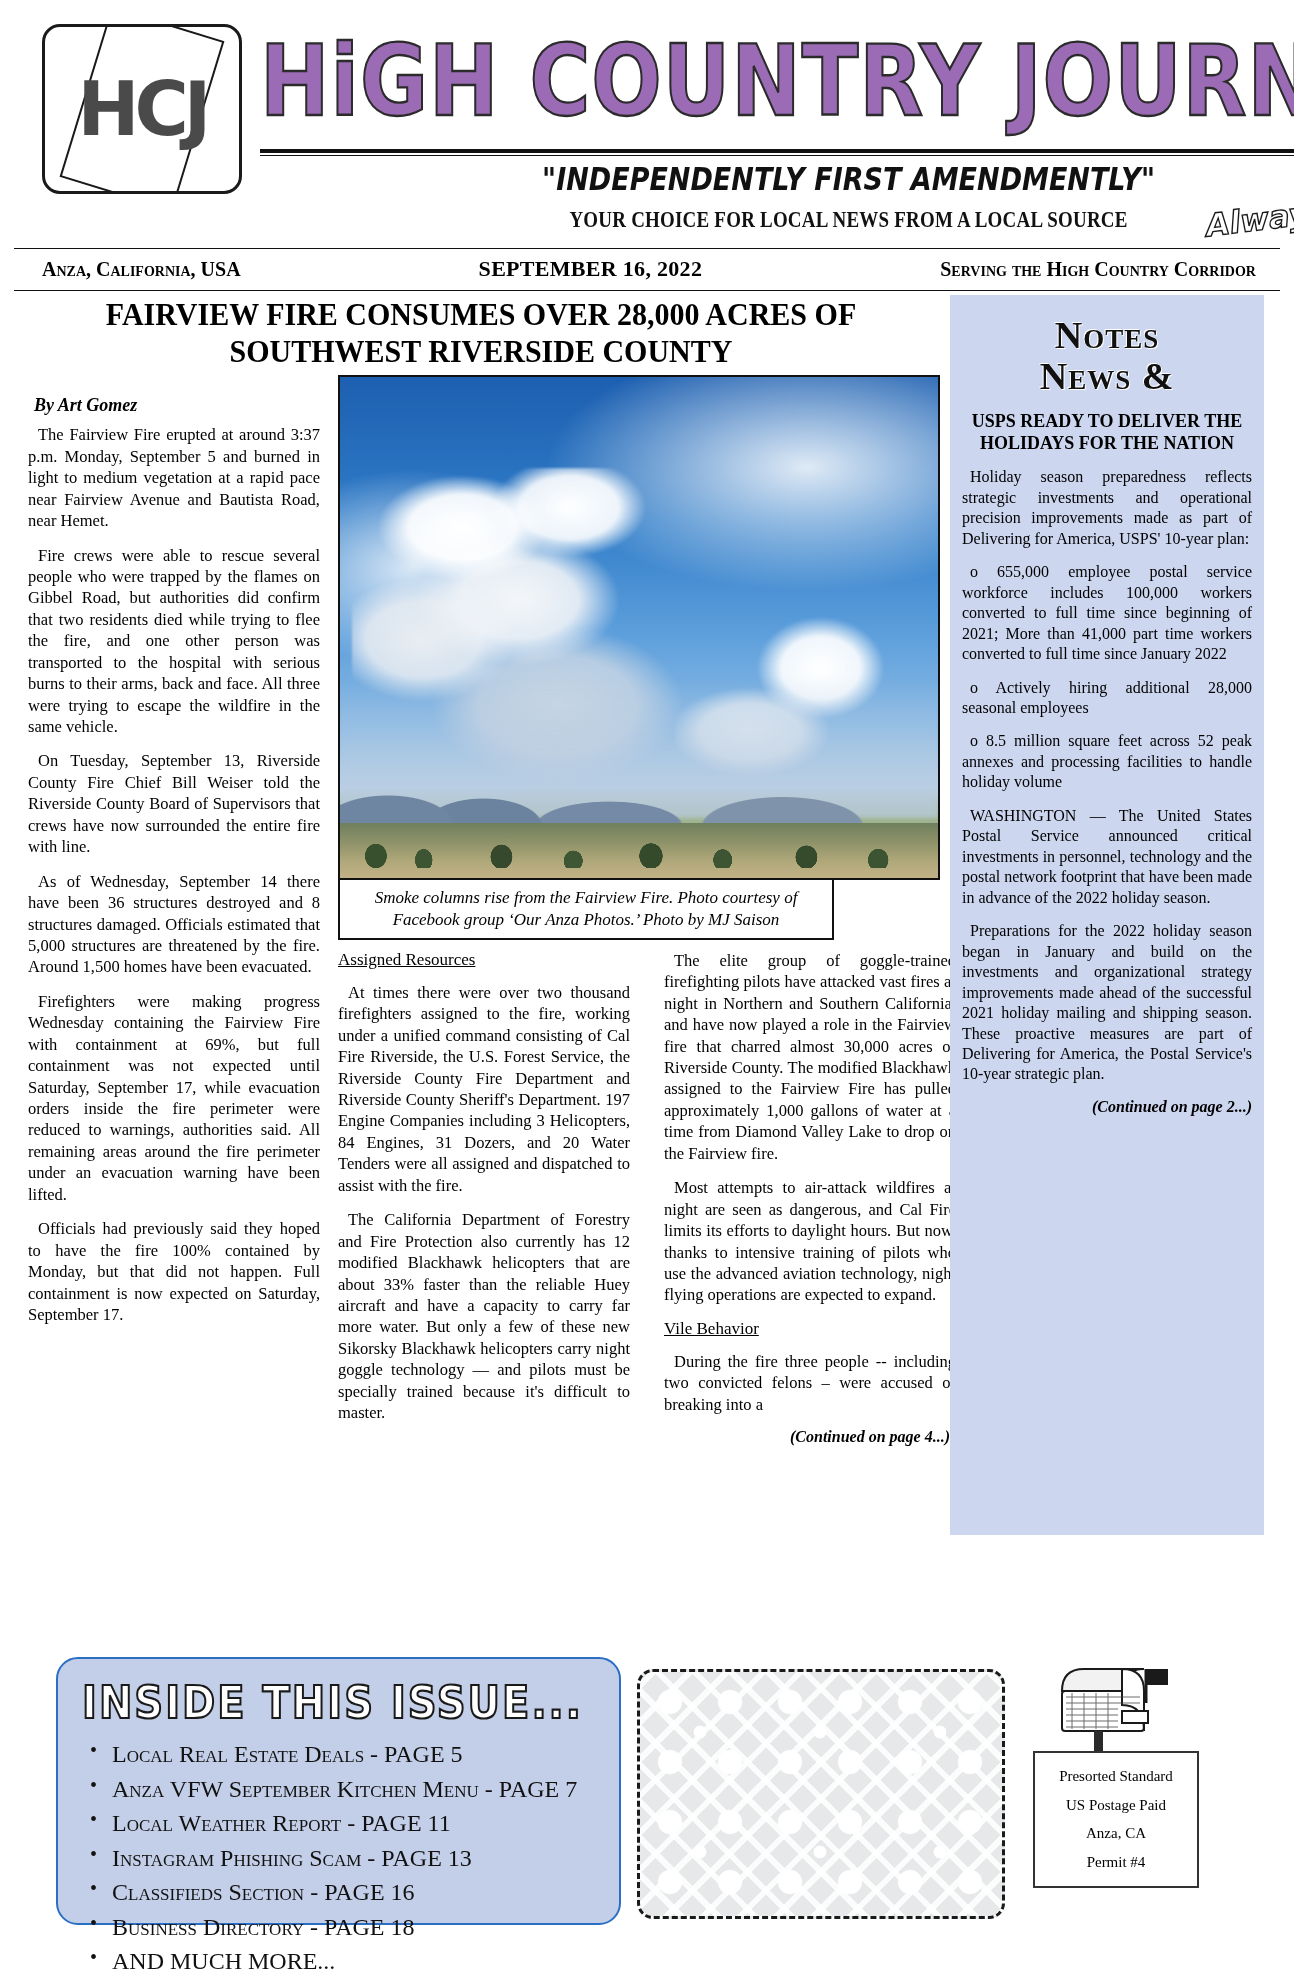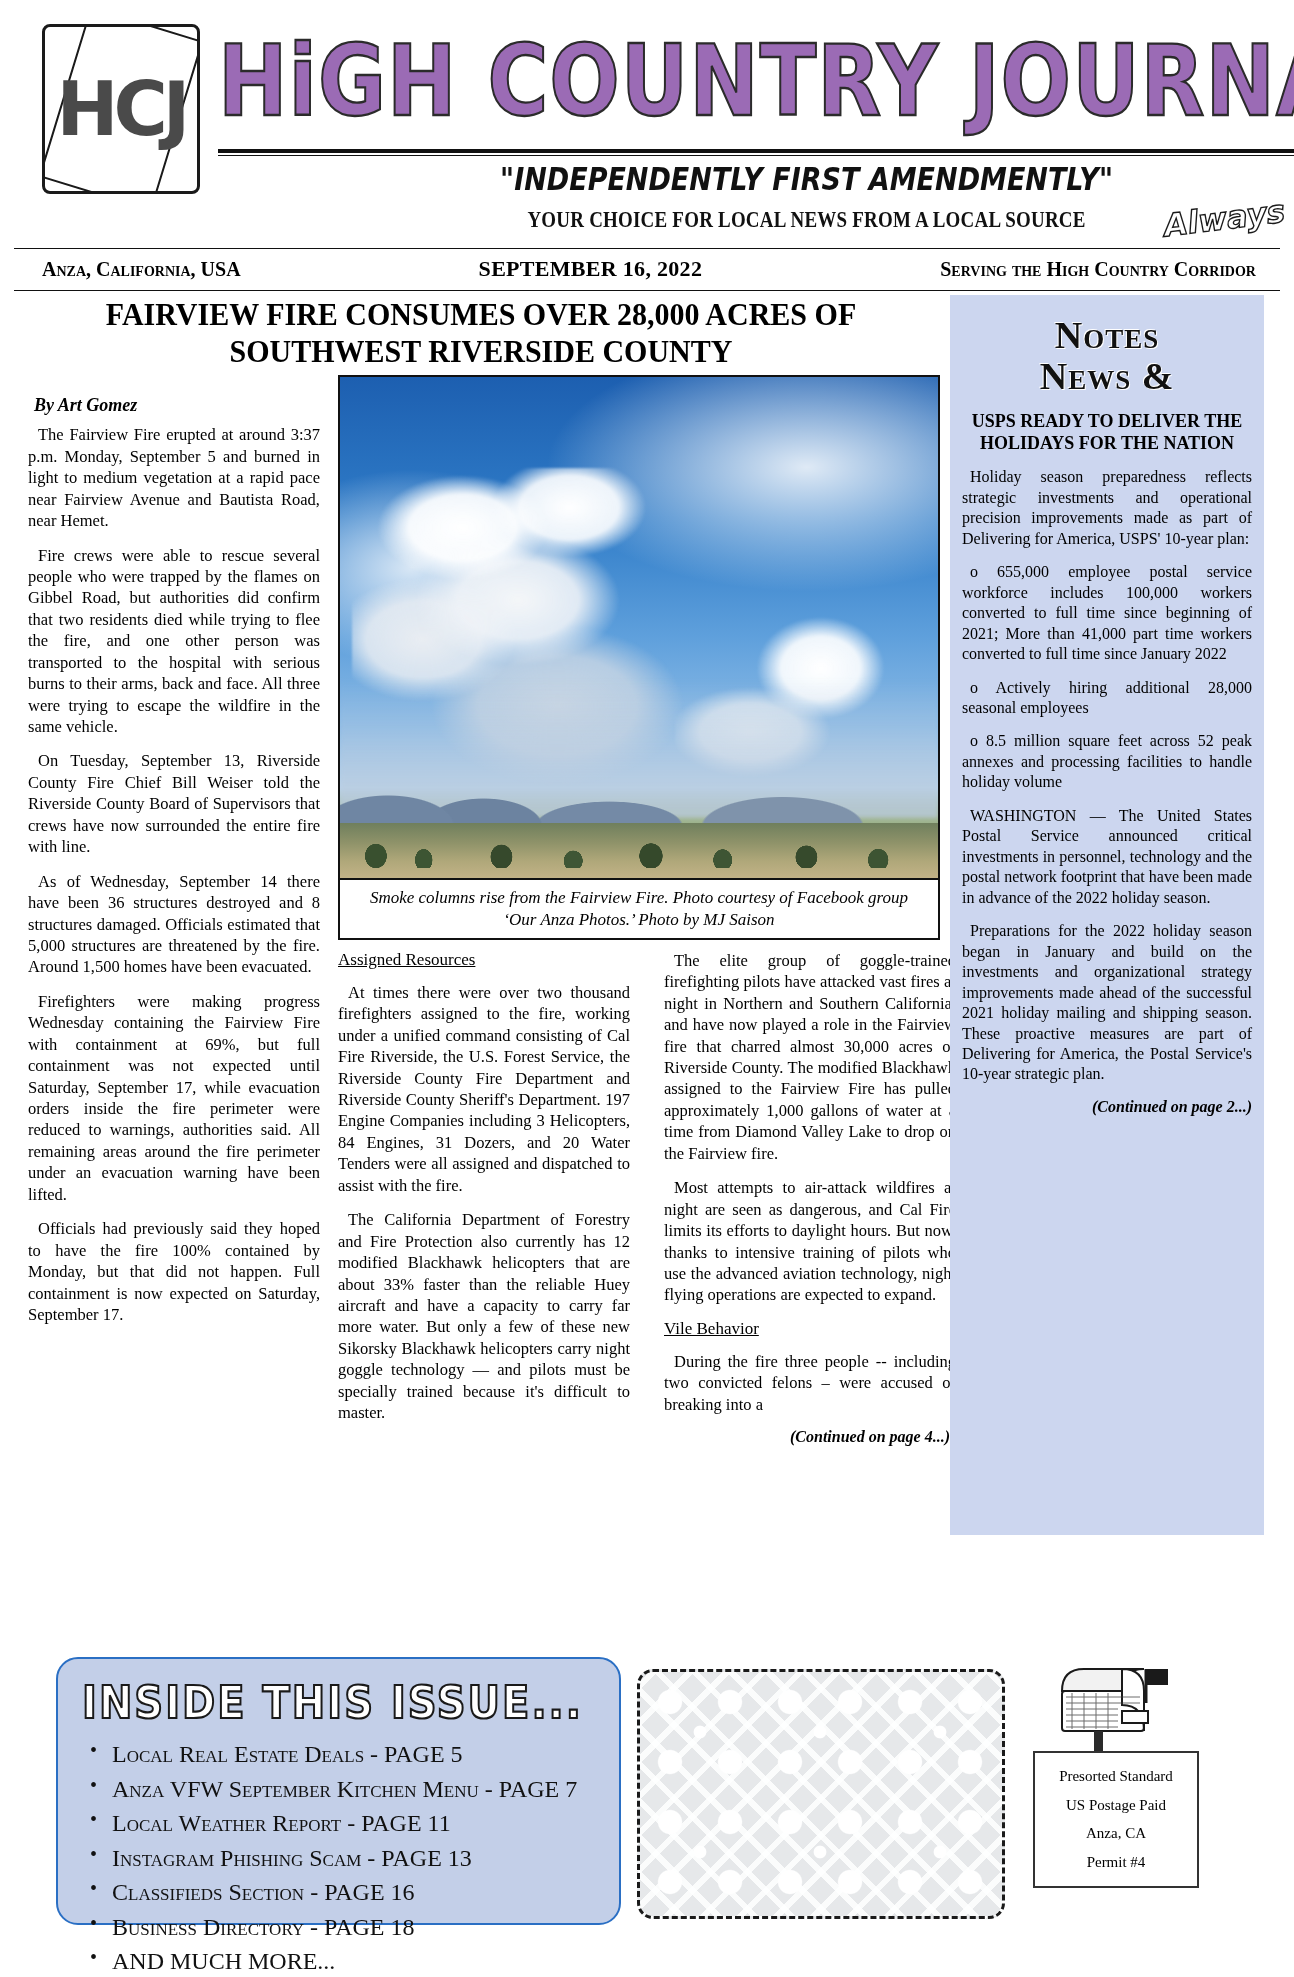--- a/index.html
+++ b/index.html
@@ -11,23 +11,23 @@
     color:#000;
     position:relative;
     overflow:hidden;
   }
 
   
   .masthead { position:relative; padding:18px 14px 0 14px; }
   .masthead-row { display:flex; align-items:flex-start; }
 
   .logo-box {
-    width:158px; height:170px;
+    width:200px; height:170px;
     border:3px solid #1a1a1a;
-    border-radius:8px;
+    border-radius:18px;
     position:relative; flex:0 0 auto;
     margin-left:28px; margin-top:6px;
     background:#fff;
     overflow:hidden;
   }
   .logo-diamond {
     position:absolute; left:50%; top:50%;
     width:118px; height:178px;
     transform:translate(-50%,-50%) rotate(17deg);
     border:2px solid #1a1a1a;
@@ -212,21 +212,21 @@
       radial-gradient(ellipse 2.4% 45% at 14% 80%, #3d5533 0 60%, rgba(0,0,0,0) 62%),
       radial-gradient(ellipse 3% 50% at 27% 72%, #36492c 0 60%, rgba(0,0,0,0) 62%),
       radial-gradient(ellipse 2.6% 42% at 39% 82%, #3f5635 0 60%, rgba(0,0,0,0) 62%),
       radial-gradient(ellipse 3.2% 52% at 52% 70%, #35492b 0 60%, rgba(0,0,0,0) 62%),
       radial-gradient(ellipse 2.6% 44% at 64% 80%, #3e5534 0 60%, rgba(0,0,0,0) 62%),
       radial-gradient(ellipse 3% 48% at 78% 73%, #364a2c 0 60%, rgba(0,0,0,0) 62%),
       radial-gradient(ellipse 2.8% 46% at 90% 80%, #3d5433 0 60%, rgba(0,0,0,0) 62%);
   }
   .caption-box {
     border:2px solid #111; border-top:none;
-    width:602px;
+    width:496px;
     padding:7px 16px 8px 16px;
     text-align:center;
     font-style:italic;
     font-size:17px;
     line-height:1.25;
   }
 
   
   .news-notes {
     background:#ccd6ef;

